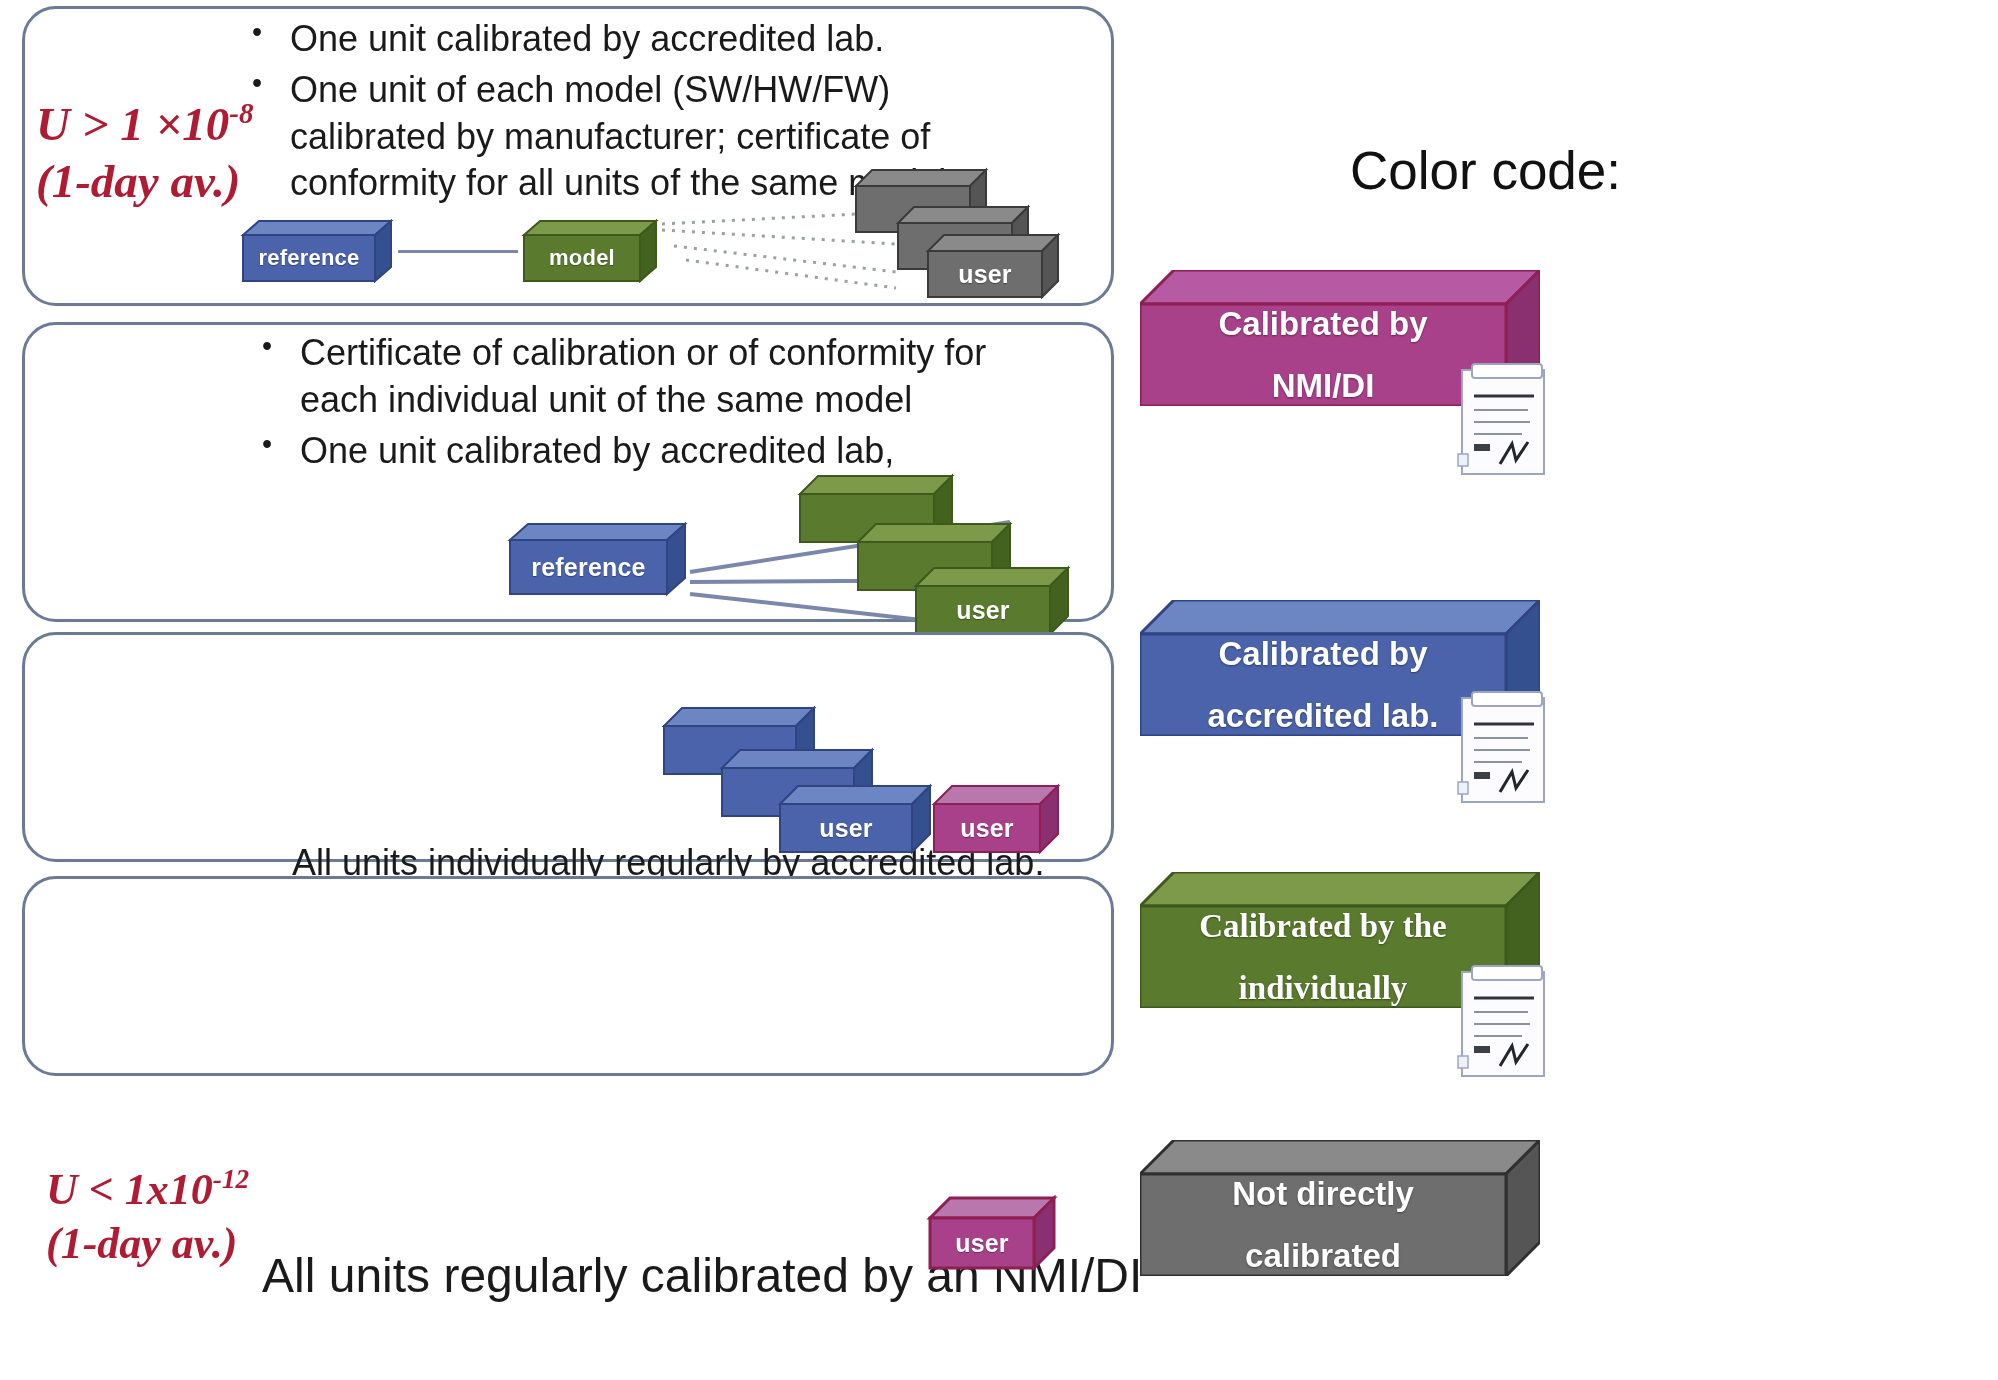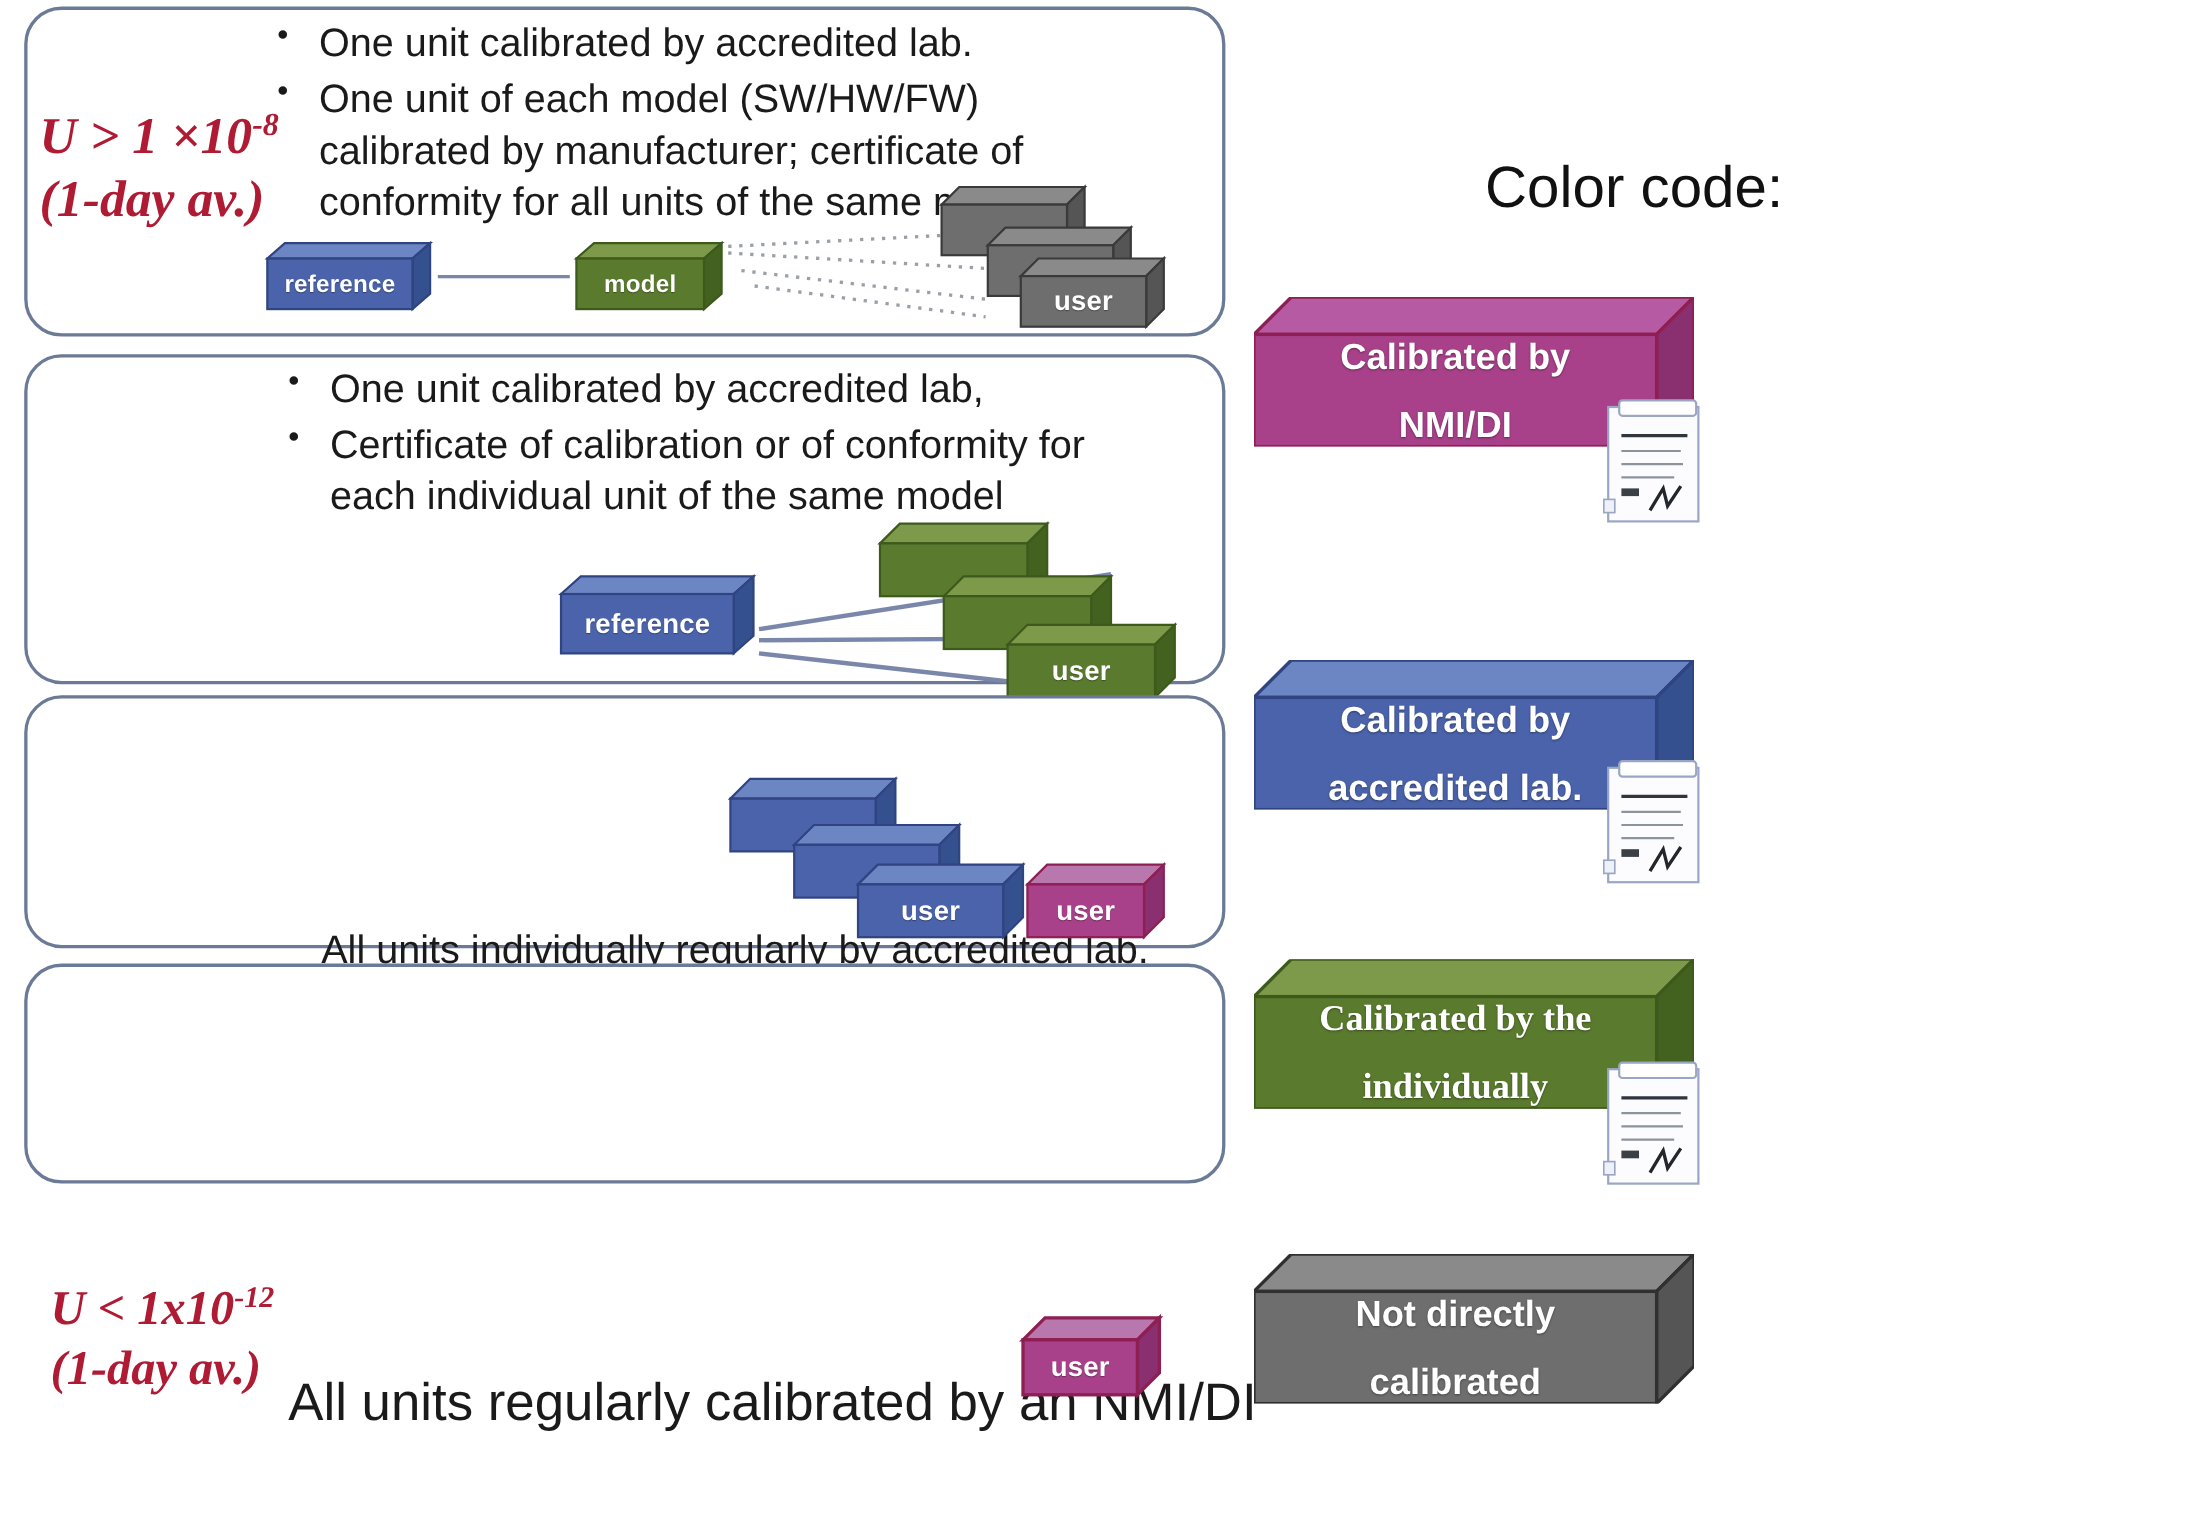--- a/index.html
+++ b/index.html
@@ -121,22 +121,22 @@
 
 <div class="panel panelB"></div>
 
 <div class="formula" style="left:46px; top:630px; font-size:44px;">
   <span>1x10</span><span class="sup">-8</span><span> &gt; U &gt; 1x10</span><span class="sup">-10</span>
   <span class="sub2">(1-day av.)</span>
 </div>
 
 <div class="btext" style="left:248px; top:330px; width:790px; font-size:36px;">
   <ul class="bullets">
+    <li>Certificate of calibration or of conformity  for each individual unit of the same model</li>
     <li>One unit calibrated by accredited lab,</li>
-    <li>Certificate of calibration or of conformity  for each individual unit of the same model</li>
   </ul>
 </div>
 
 <div class="box3d" style="left:510px; top:524px; width:175px; height:70px;">
   <svg width="175" height="70" viewBox="0 0 175 70">
     <polygon points="0,16 18,0 175,0 157,16" fill="#6c86c4" stroke="#2f4480" stroke-width="2"></polygon>
     <polygon points="157,16 175,0 175,54 157,70" fill="#35508f" stroke="#2f4480" stroke-width="2"></polygon>
     <rect x="0" y="16" width="157" height="54" fill="#4a63ab" stroke="#2f4480" stroke-width="2"></rect>
   </svg>
   <div class="front" style="height:54px;width:157px;font-size:25px;">reference</div>

